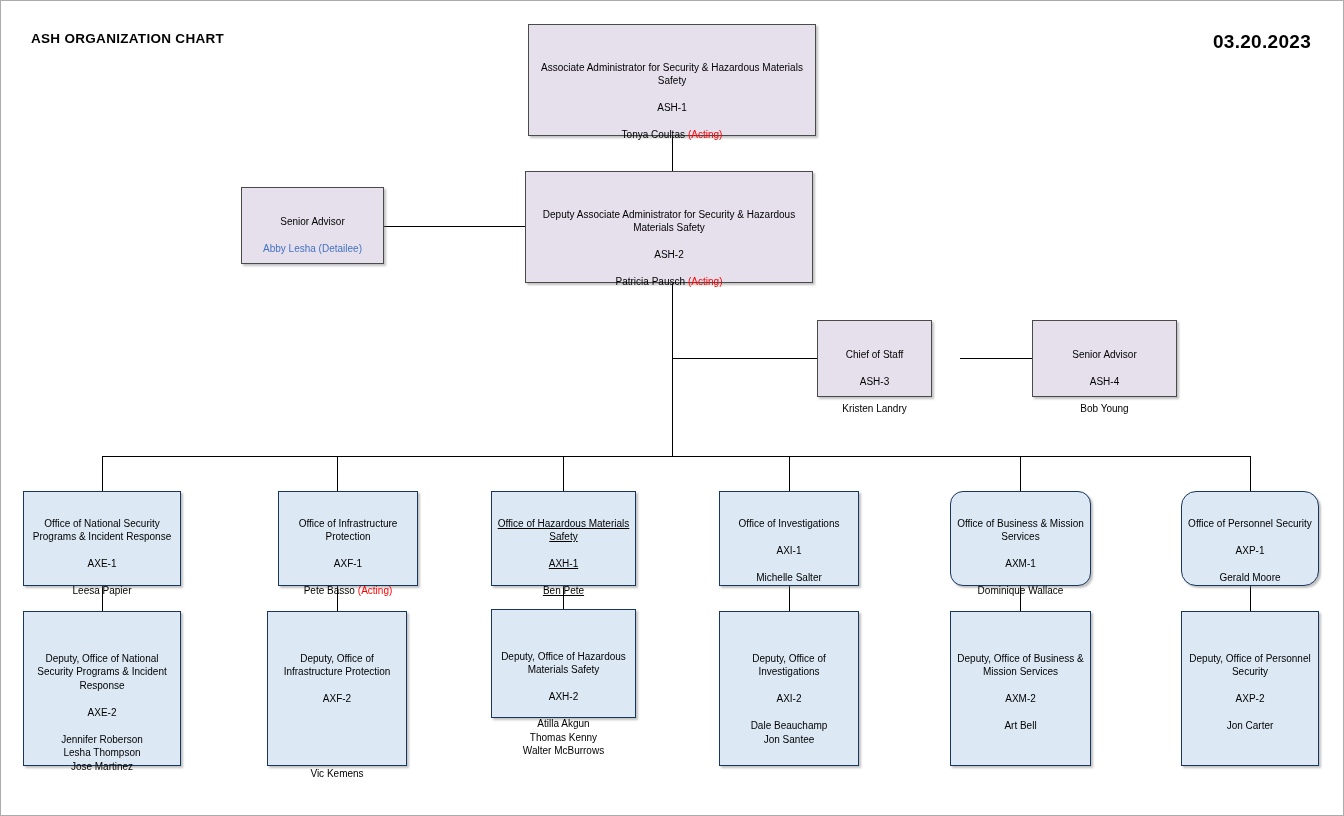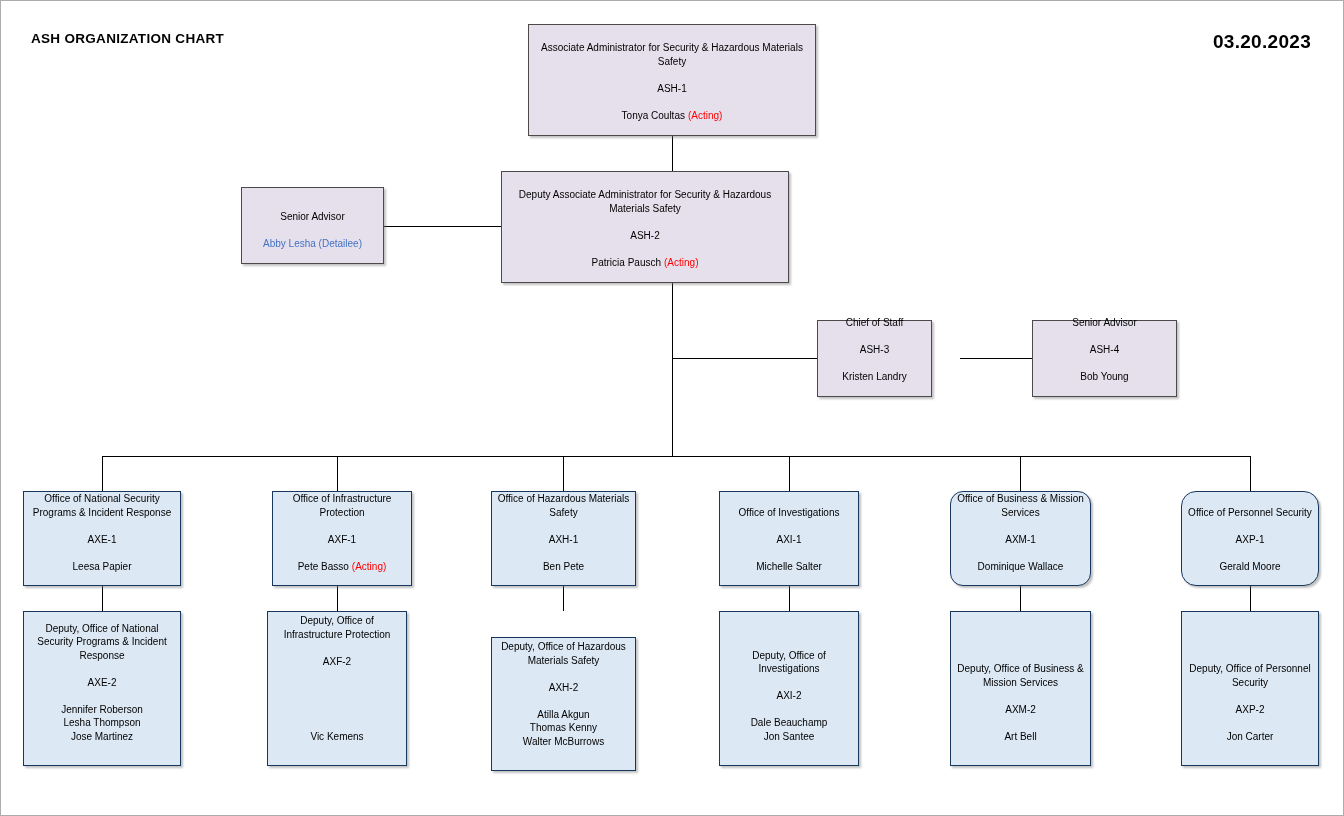--- a/index.html
+++ b/index.html
@@ -17,21 +17,21 @@
     position:absolute;left:30px;top:30px;
     font-size:13.5px;font-weight:bold;letter-spacing:.3px;
   }
   .page-date{
     position:absolute;right:32px;top:30px;
     font-size:19px;font-weight:bold;letter-spacing:.3px;
   }
   .box{
     position:absolute;
     box-sizing:border-box;
-    display:flex;flex-direction:column;justify-content:flex-end;
+    display:flex;flex-direction:column;justify-content:flex-start;
     text-align:center;
     font-size:10px;line-height:1.35;
     box-shadow:2px 2px 2px rgba(120,120,120,0.45);
   }
   .lav{
     background:#E6E0EC;
     border:1px solid #4a4a4a;
   }
   .blue{
     background:#DCE8F4;
@@ -85,21 +85,21 @@
     <div class="box-names"><span>Tonya Coultas</span><span class="red acting">(Acting)</span></div>
   </div>
 
   <div class="box lav exec-small" style="left:240px;top:186px;width:143px;height:77px;">
     <div class="box-title">
       <div>Senior Advisor</div>
     </div>
     <div class="box-names blue-text"><span>Abby Lesha (Detailee)</span></div>
   </div>
 
-  <div class="box lav exec-big" style="left:500px;top:170px;width:288px;height:112px;">
+  <div class="box lav exec-big" style="left:524px;top:170px;width:288px;height:112px;">
     <div class="box-title">
       <div>Deputy Associate Administrator for Security &amp; Hazardous Materials Safety</div>
       <div>ASH-2</div>
     </div>
     <div class="box-names"><span>Patricia Pausch</span><span class="red acting">(Acting)</span></div>
   </div>
 
   <div class="box lav exec-small" style="left:816px;top:319px;width:115px;height:77px;">
     <div class="box-title">
       <div>Chief of Staff</div>
@@ -126,43 +126,43 @@
   <div class="box blue office-bottom" style="left:22px;top:610px;width:158px;height:155px;">
     <div class="box-title">
       <div>Deputy, Office of National Security Programs &amp; Incident Response</div>
       <div>AXE-2</div>
     </div>
     <div class="box-names"><span>Jennifer Roberson
 Lesha Thompson
 Jose Martinez</span></div>
   </div>
 
-  <div class="box blue office-top" style="left:271px;top:490px;width:140px;height:95px;">
+  <div class="box blue office-top" style="left:277px;top:490px;width:140px;height:95px;">
     <div class="box-title">
       <div>Office of Infrastructure Protection</div>
       <div>AXF-1</div>
     </div>
     <div class="box-names"><span>Pete Basso</span><span class="red acting">(Acting)</span></div>
   </div>
   <div class="box blue office-bottom" style="left:266px;top:610px;width:140px;height:155px;gap:48px;">
     <div class="box-title">
       <div>Deputy, Office of Infrastructure Protection</div>
       <div>AXF-2</div>
     </div>
     <div class="box-names"><span>Vic Kemens</span></div>
   </div>
 
-  <div class="box blue office-top" style="left:490px;top:490px;width:145px;height:95px;">
+  <div class="box blue office-top" style="left:490px;top:490px;width:145px;height:95px;text-decoration:underline;">
     <div class="box-title">
       <div>Office of Hazardous Materials Safety</div>
       <div>AXH-1</div>
     </div>
     <div class="box-names"><span>Ben Pete</span><span class="red acting"></span></div>
   </div>
-  <div class="box blue office-bottom" style="left:490px;top:636px;width:145px;height:134px;">
+  <div class="box blue office-bottom" style="left:490px;top:608px;width:145px;height:109px;">
     <div class="box-title">
       <div>Deputy, Office of Hazardous Materials Safety</div>
       <div>AXH-2</div>
     </div>
     <div class="box-names"><span>Atilla Akgun
 Thomas Kenny
 Walter McBurrows</span></div>
   </div>
 
   <div class="box blue office-top" style="left:718px;top:490px;width:140px;height:95px;">

